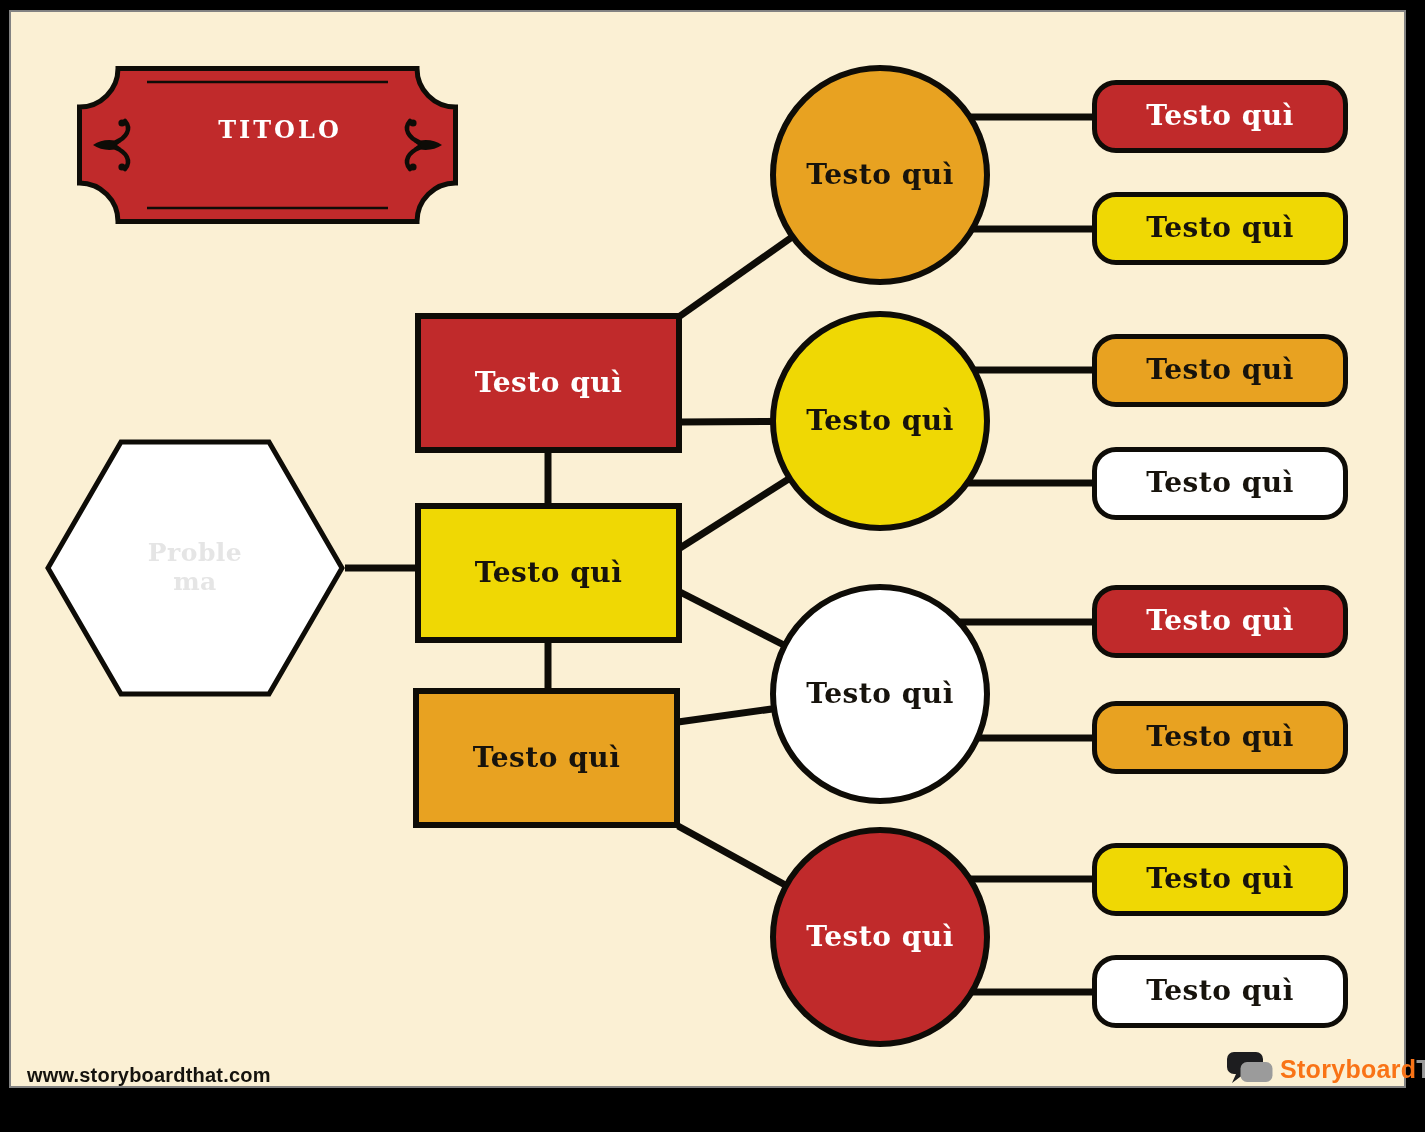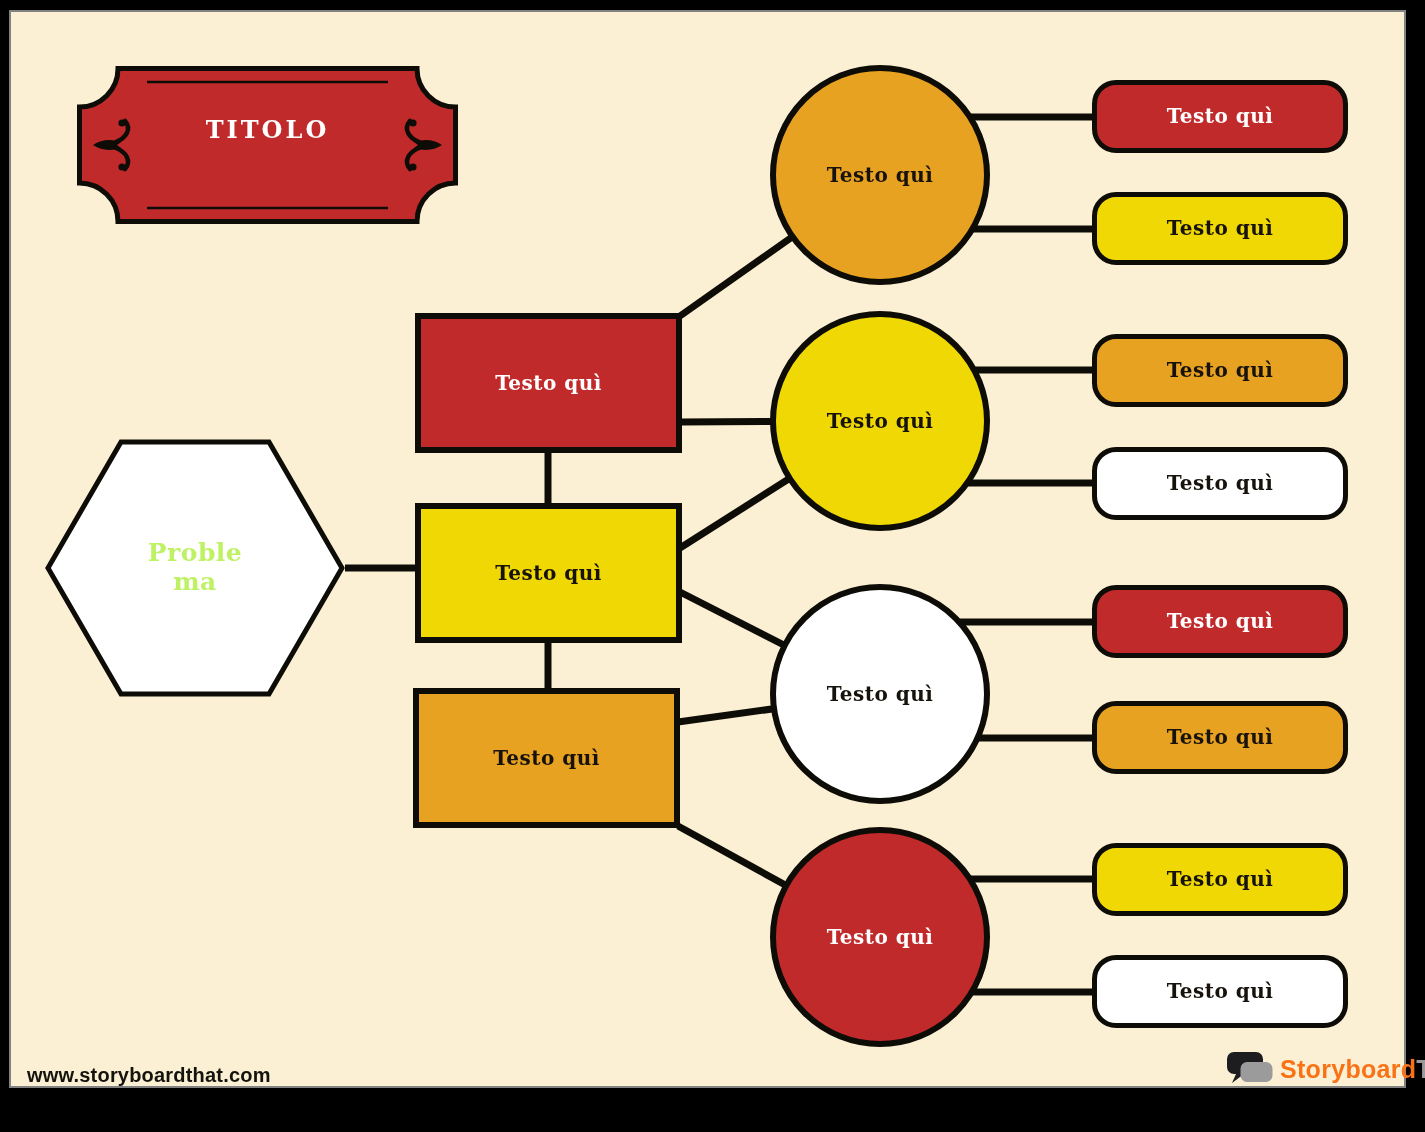--- a/index.html
+++ b/index.html
@@ -13,37 +13,37 @@
   }
   svg.connectors{position:absolute;left:0;top:0;width:1425px;height:1132px;}
   .shape{
     position:absolute;box-sizing:border-box;border:6px solid #0e0c07;
     display:flex;align-items:center;justify-content:center;text-align:center;
   }
   .rect-node{width:267px;height:140px;}
   .circle-node{width:220px;height:220px;border-radius:50%;}
   .pill-node{width:256px;height:73px;border-radius:24px;border-width:5px;}
   .node-label{
-    font-family:"DejaVu Serif",serif;font-weight:700;font-size:20px;
+    font-family:"DejaVu Serif",serif;font-weight:700;font-size:28px;
     line-height:1.15;letter-spacing:0.5px;
   }
   .text-light{color:#ffffff;}
   .text-dark{color:#17130c;}
-  .banner{position:absolute;left:77px;top:66px;width:381px;height:126px;}
+  .banner{position:absolute;left:77px;top:66px;width:381px;height:126px;padding-left:25px;}
   .banner svg{position:absolute;left:0;top:0;}
   .banner-label{
     position:absolute;left:0;top:0;width:100%;height:100%;
     display:flex;align-items:center;justify-content:center;
     color:#fff;font-weight:700;font-size:24px;letter-spacing:3px;
   }
   .hexagon{position:absolute;left:45px;top:438px;width:300px;height:260px;}
   .hexagon svg{position:absolute;left:0;top:0;}
   .hex-label{
     position:absolute;left:50%;top:50%;transform:translate(-50%,-50%);
-    width:116px;word-break:break-all;text-align:center;color:#bef264;
+    width:116px;word-break:break-all;text-align:center;color:#e5e5e5;
     font-size:25px;
   }
   .site-url{
     position:absolute;left:27px;top:1064px;
     font-family:"Liberation Sans",sans-serif;font-weight:700;font-size:20px;
     color:#15130e;letter-spacing:0.2px;
   }
   .logo{
     position:absolute;left:1226px;top:1050px;height:38px;
     display:flex;align-items:center;gap:6px;

